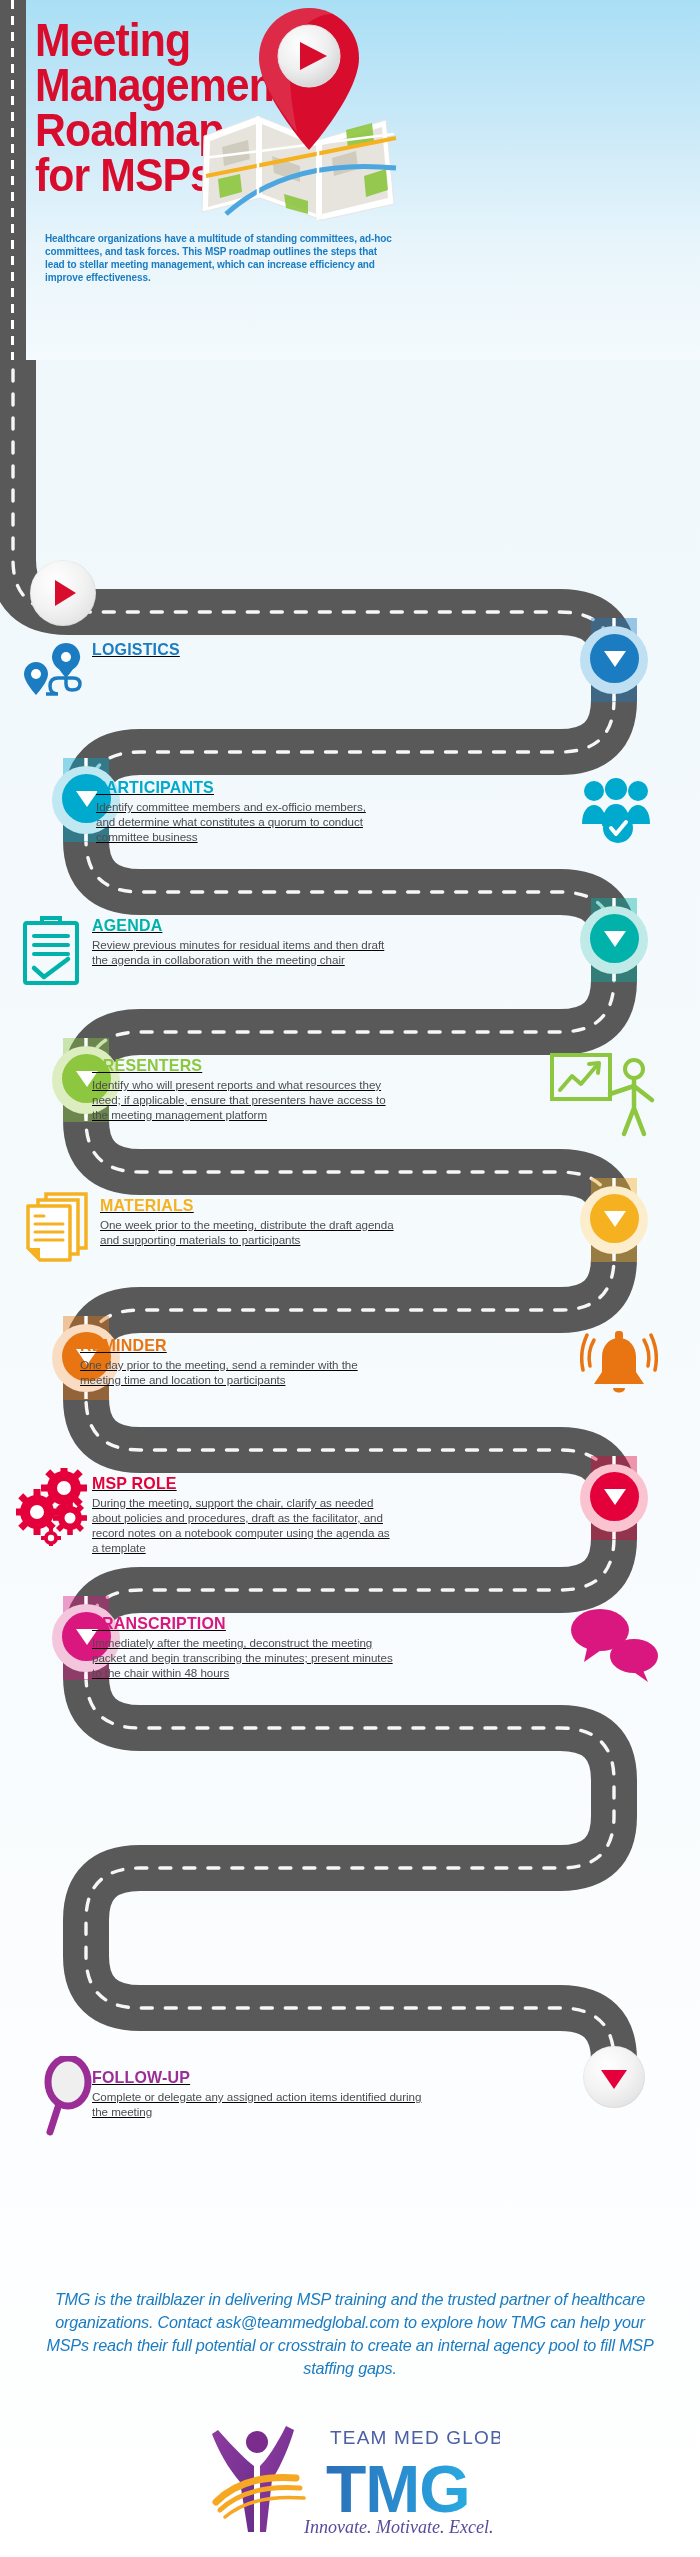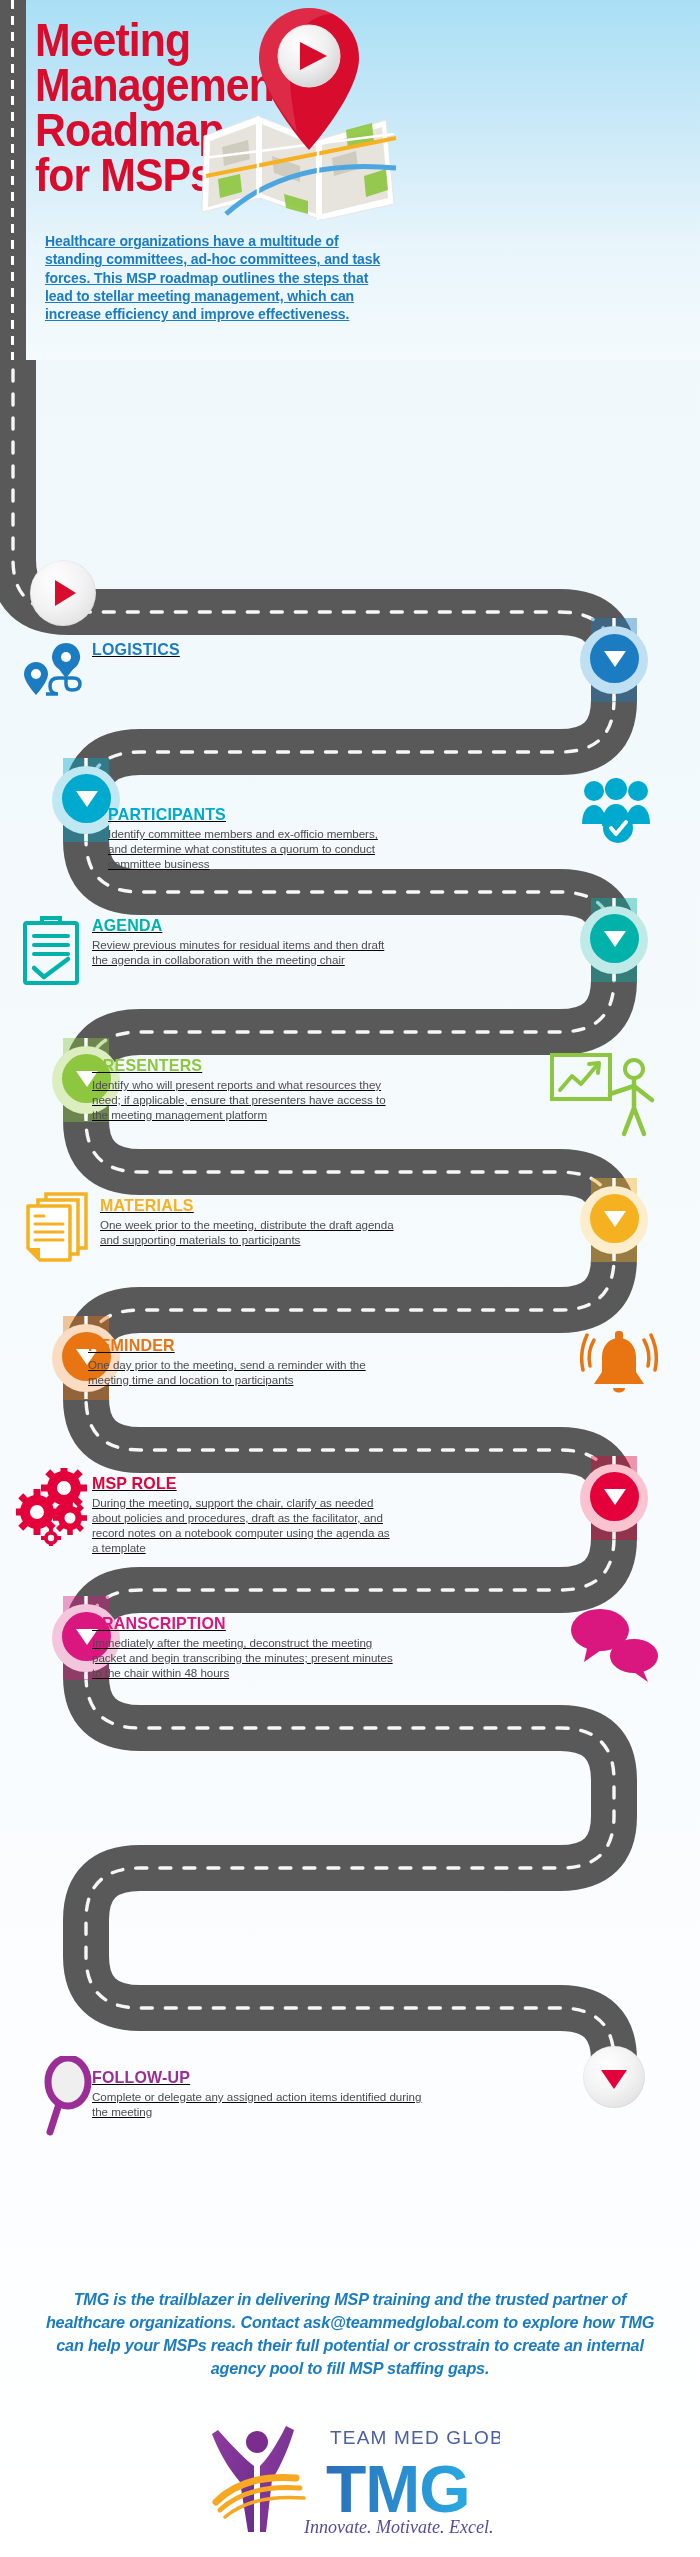--- a/index.html
+++ b/index.html
@@ -31,24 +31,23 @@
     line-height: 0.98;
     letter-spacing: -1px;
     transform: scaleX(0.93);
     transform-origin: left top;
   }
   .title div { white-space: nowrap; }
   .intro {
     position: absolute; left: 45px; top: 232px; width: 352px;
     color: #1b7cc2;
     font-weight: bold;
-    font-size: 14px;
+    font-size: 10px;
     line-height: 1.31;
     letter-spacing: -0.1px;
-    text-decoration: underline;
   }
 
   
   .map-wrap { position: absolute; left: 196px; top: 8px; width: 208px; height: 215px; }
 
   
   .road-svg { position: absolute; left: 0; top: 0; width: 700px; height: 2557px; pointer-events: none; }
 
   
   .edge-strip { position:absolute; left:0; top:0; width:26px; height:610px; background:#595959; }
@@ -109,21 +108,21 @@
     border-right: 13px solid transparent;
     border-top: 19px solid #e4003a;
     margin-top:4px;
   }
 
   
   .footer-text {
     position:absolute; left:38px; top:2288px; width:624px;
     text-align:center;
     color:#1b7cc2;
-    font-weight:bold;
+    font-weight:normal;
     font-style:italic;
     font-size:16.2px;
     line-height:1.42;
     letter-spacing:-0.2px;
   }
   .logo-wrap { position:absolute; left:0; top:2420px; width:700px; text-align:center; }
 </style>
 </head>
 <body>
 
@@ -309,21 +308,21 @@
           <circle cx="60" cy="13" r="10"></circle>
           <path d="M48,46 C48,33 54,27 60,27 C66,27 72,33 72,46 Z"></path>
           <circle cx="38" cy="11" r="11"></circle>
           <path d="M24,48 C24,33 30,26 38,26 C46,26 52,33 52,48 Z"></path>
           <circle cx="40" cy="50" r="15"></circle>
         </g>
         <path d="M33,50 L38,56 L48,44" stroke="#ffffff" stroke-width="4" fill="none" stroke-linecap="round" stroke-linejoin="round"></path>
       </svg>
     </div>
 
-    <div class="txt" style="left:108px; top:778px; width:290px;margin-top:27px;">
+    <div class="txt" style="left:96px; top:778px; width:290px;">
       <h2 style="color:#00a9ce">PARTICIPANTS</h2>
       <p>Identify committee members and ex-officio members, and determine what constitutes a quorum to conduct committee business</p>
     </div>
   </div>
 
   <div class="step">
     <div class="halo" style="left:580px; top:906px; width:68px; height:68px; background:#bfeae7;"></div>
     <div class="marker" style="left:590px; top:914px; width:49px; height:49px; background:#00b2a9;">
       <div class="tri"></div>
     </div>
@@ -412,21 +411,21 @@
         </g>
         <g fill="none" stroke="#e87511" stroke-width="3.5" stroke-linecap="round">
           <path d="M14,10 Q7,22 10,36"></path>
           <path d="M7,5  Q-1,22 3,40"></path>
           <path d="M64,10 Q71,22 68,36"></path>
           <path d="M71,5  Q79,22 75,40"></path>
         </g>
       </svg>
     </div>
 
-    <div class="txt" style="left:88px; top:1336px; width:305px;">
+    <div class="txt" style="left:80px; top:1336px; width:305px;">
       <h2 style="color:#e87511">REMINDER</h2>
       <p>One day prior to the meeting, send a reminder with the meeting time and location to participants</p>
     </div>
   </div>
 
   <div class="step">
     <div class="halo" style="left:580px; top:1464px; width:68px; height:68px; background:#f9c3d0;"></div>
     <div class="marker" style="left:590px; top:1472px; width:49px; height:49px; background:#e4003a;">
       <div class="tri"></div>
     </div>

